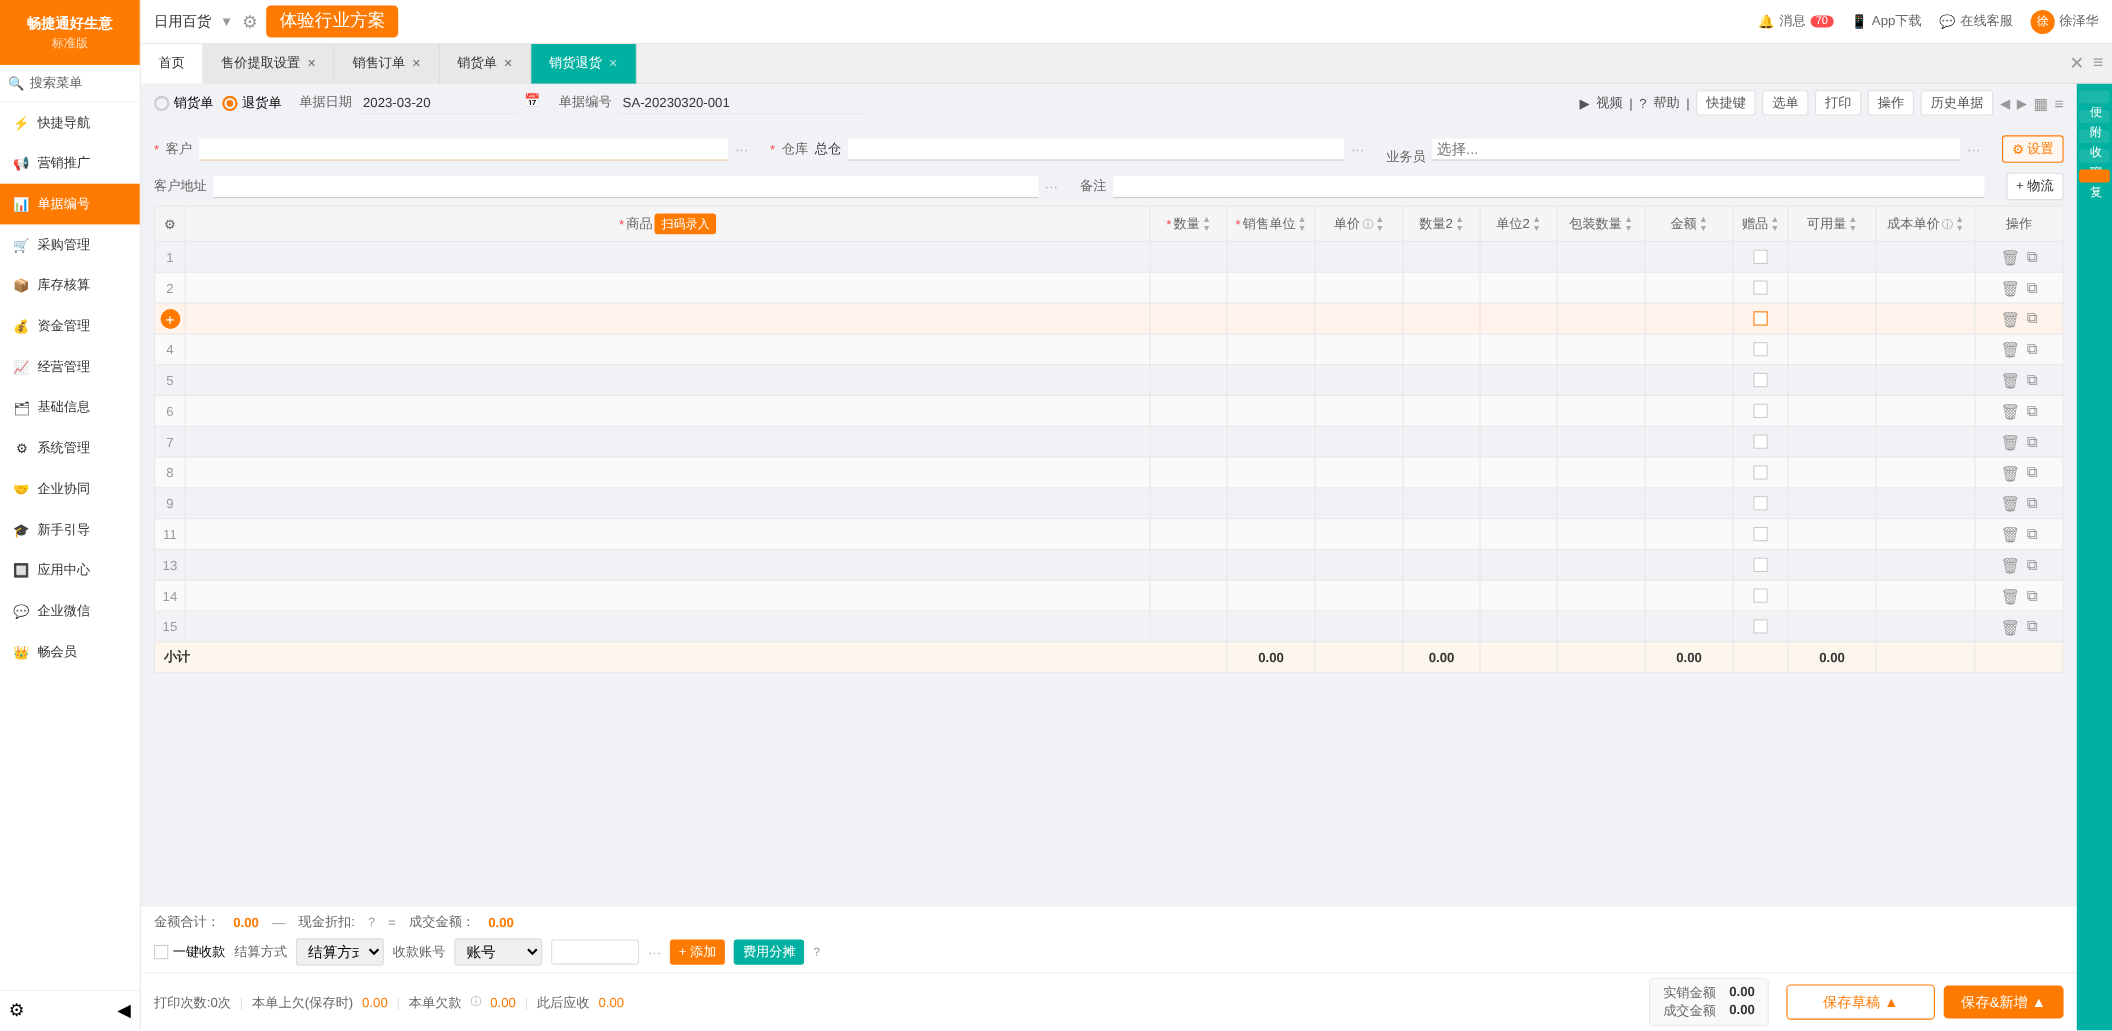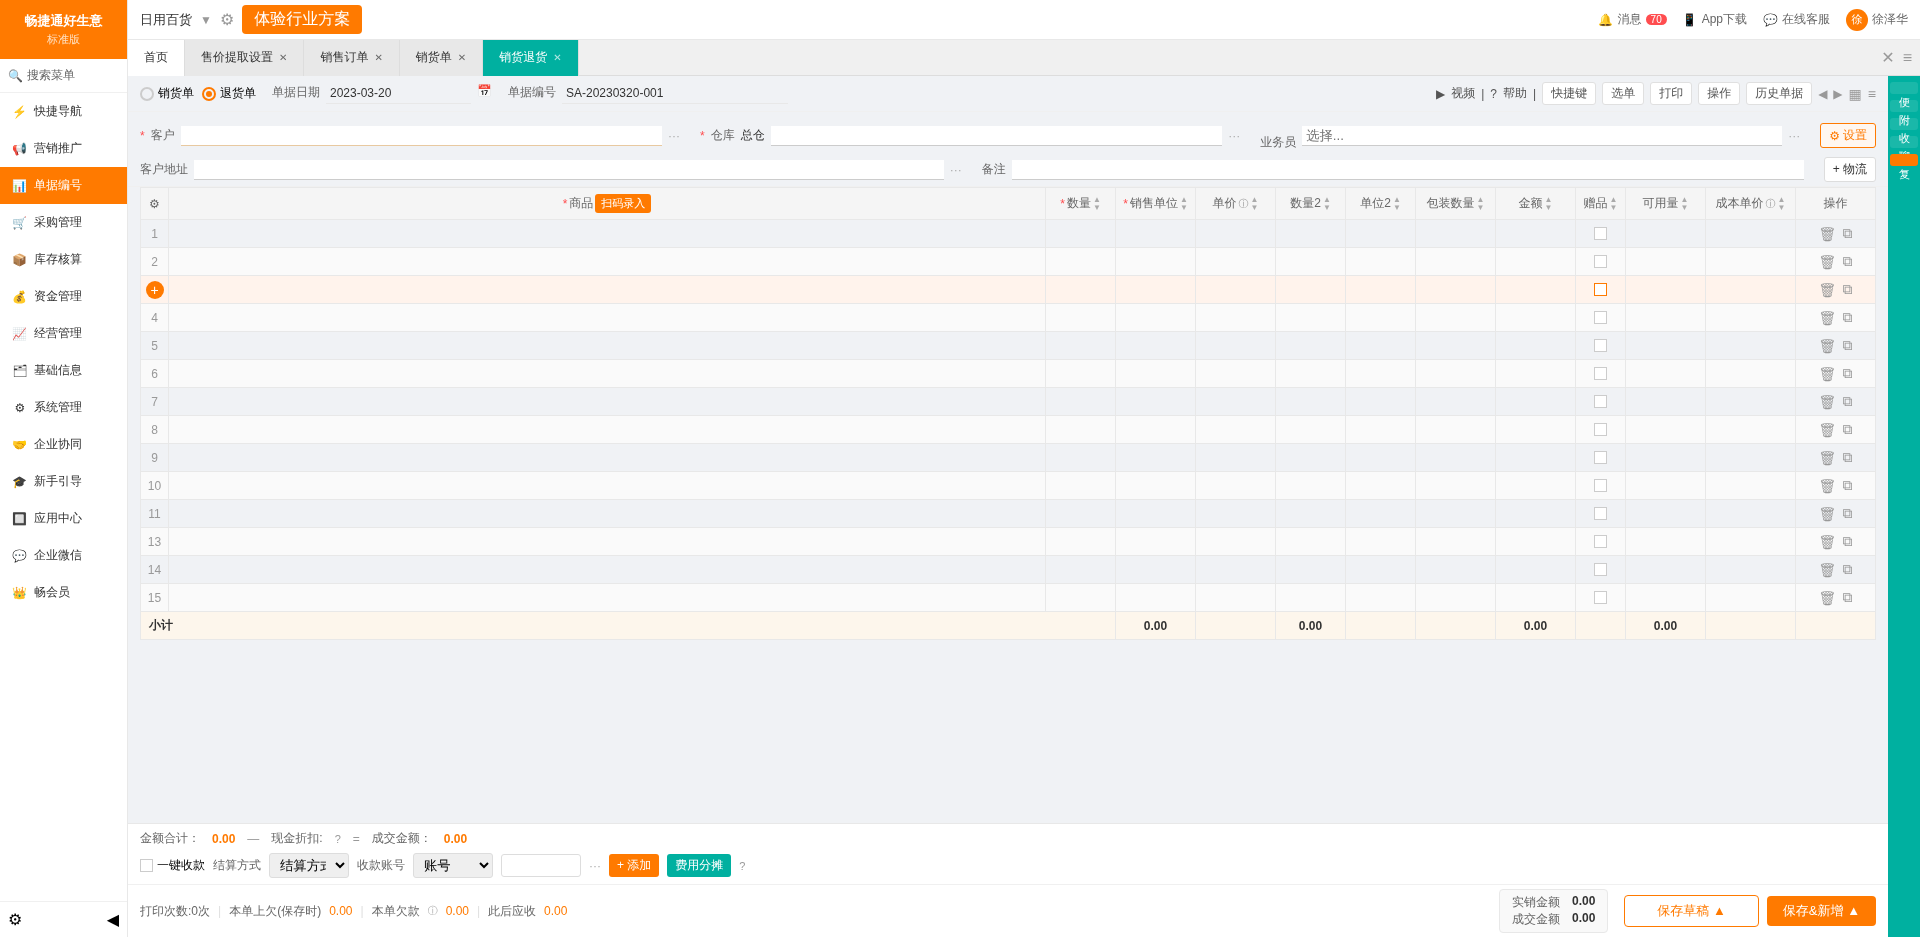--- a/index.html
+++ b/index.html
@@ -658,44 +658,20 @@
                 <td></td>
                 <td></td>
                 <td>
                   <div class="action-icons">
                     <button class="icon-btn">🗑</button>
                     <button class="icon-btn">⧉</button>
                   </div>
                 </td>
               </tr>
             <tr>
-                <td class="row-num">10</td>
-                <td></td>
-                <td></td>
-                <td></td>
-                <td></td>
-                <td></td>
-                <td></td>
-                <td></td>
-                <td></td>
-                <td>
-                  <div class="checkbox-cell">
-                    <div class="checkbox"></div>
-                  </div>
-                </td>
-                <td></td>
-                <td></td>
-                <td>
-                  <div class="action-icons">
-                    <button class="icon-btn">🗑</button>
-                    <button class="icon-btn">⧉</button>
-                  </div>
-                </td>
-              </tr>
-            <tr>
                 <td class="row-num">11</td>
                 <td></td>
                 <td></td>
                 <td></td>
                 <td></td>
                 <td></td>
                 <td></td>
                 <td></td>
                 <td></td>
                 <td>

